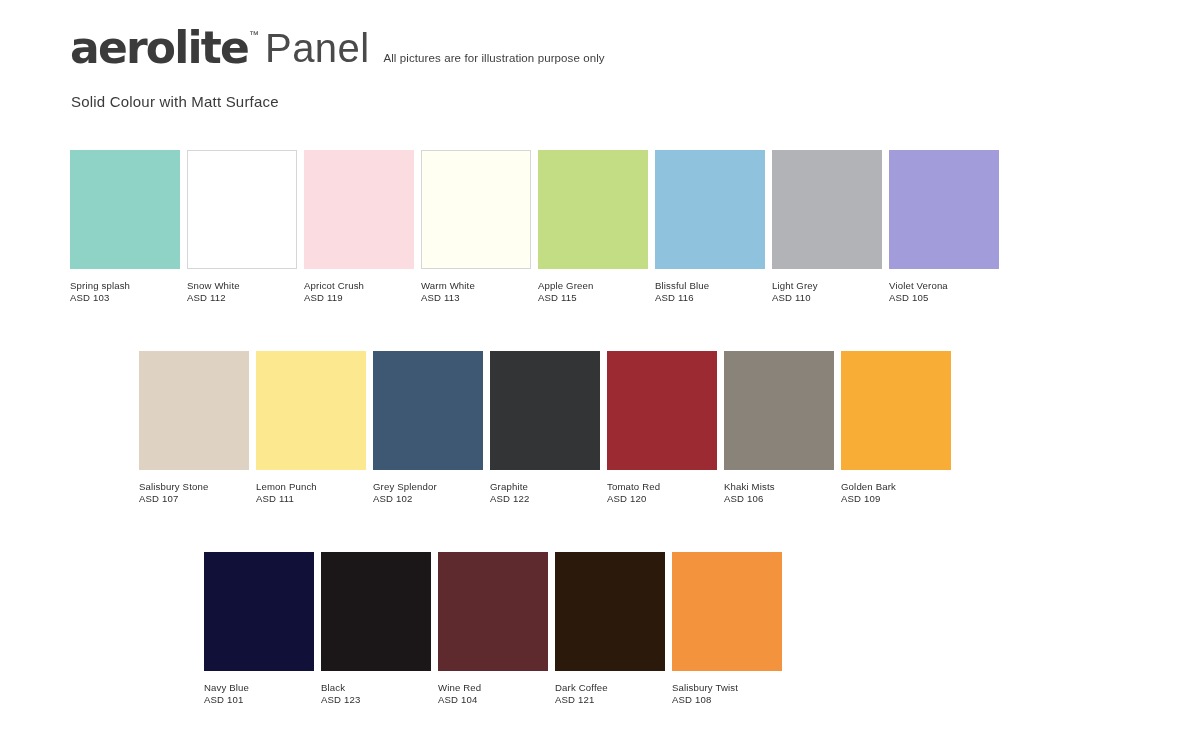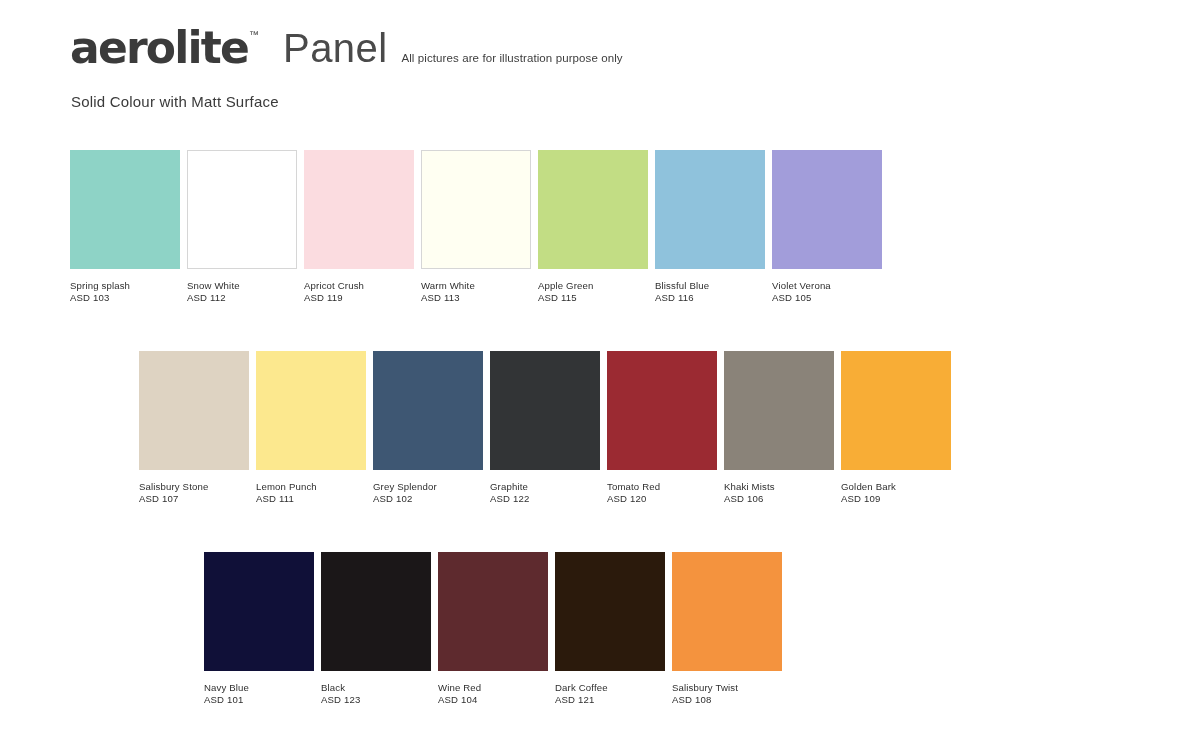--- a/index.html
+++ b/index.html
@@ -46,21 +46,21 @@
     margin-left: 1px;
     margin-top: 2px;
     line-height: 1;
   }
   .brand-panel {
     font-family: "Liberation Sans", sans-serif;
     font-weight: 300;
     font-size: 40px;
     letter-spacing: 0.4px;
     color: #4a4a4a;
-    margin-left: 24px;
+    margin-left: 6px;
     line-height: 1;
   }
   .tagline {
     font-size: 11.5px;
     color: #3d3d3d;
     letter-spacing: 0.1px;
     margin-left: 14px;
     padding-bottom: 4px;
     white-space: nowrap;
   }
@@ -163,20 +163,27 @@
       </div>
     </div>
     <div class="swatch-cell">
       <div class="chip" style="background: rgb(143, 194, 220);"></div>
       <div class="chip-caption">
         <span class="chip-name">Blissful Blue</span>
         <span class="chip-code">ASD 116</span>
       </div>
     </div>
     <div class="swatch-cell">
+      <div class="chip" style="background: rgb(177, 179, 182);"></div>
+      <div class="chip-caption">
+        <span class="chip-name">Light Grey</span>
+        <span class="chip-code">ASD 110</span>
+      </div>
+    </div>
+    <div class="swatch-cell">
       <div class="chip" style="background: rgb(162, 157, 218);"></div>
       <div class="chip-caption">
         <span class="chip-name">Violet Verona</span>
         <span class="chip-code">ASD 105</span>
       </div>
     </div>
   </div>
 <div class="row row-2">
     <div class="swatch-cell">
       <div class="chip" style="background: rgb(222, 211, 194);"></div>

